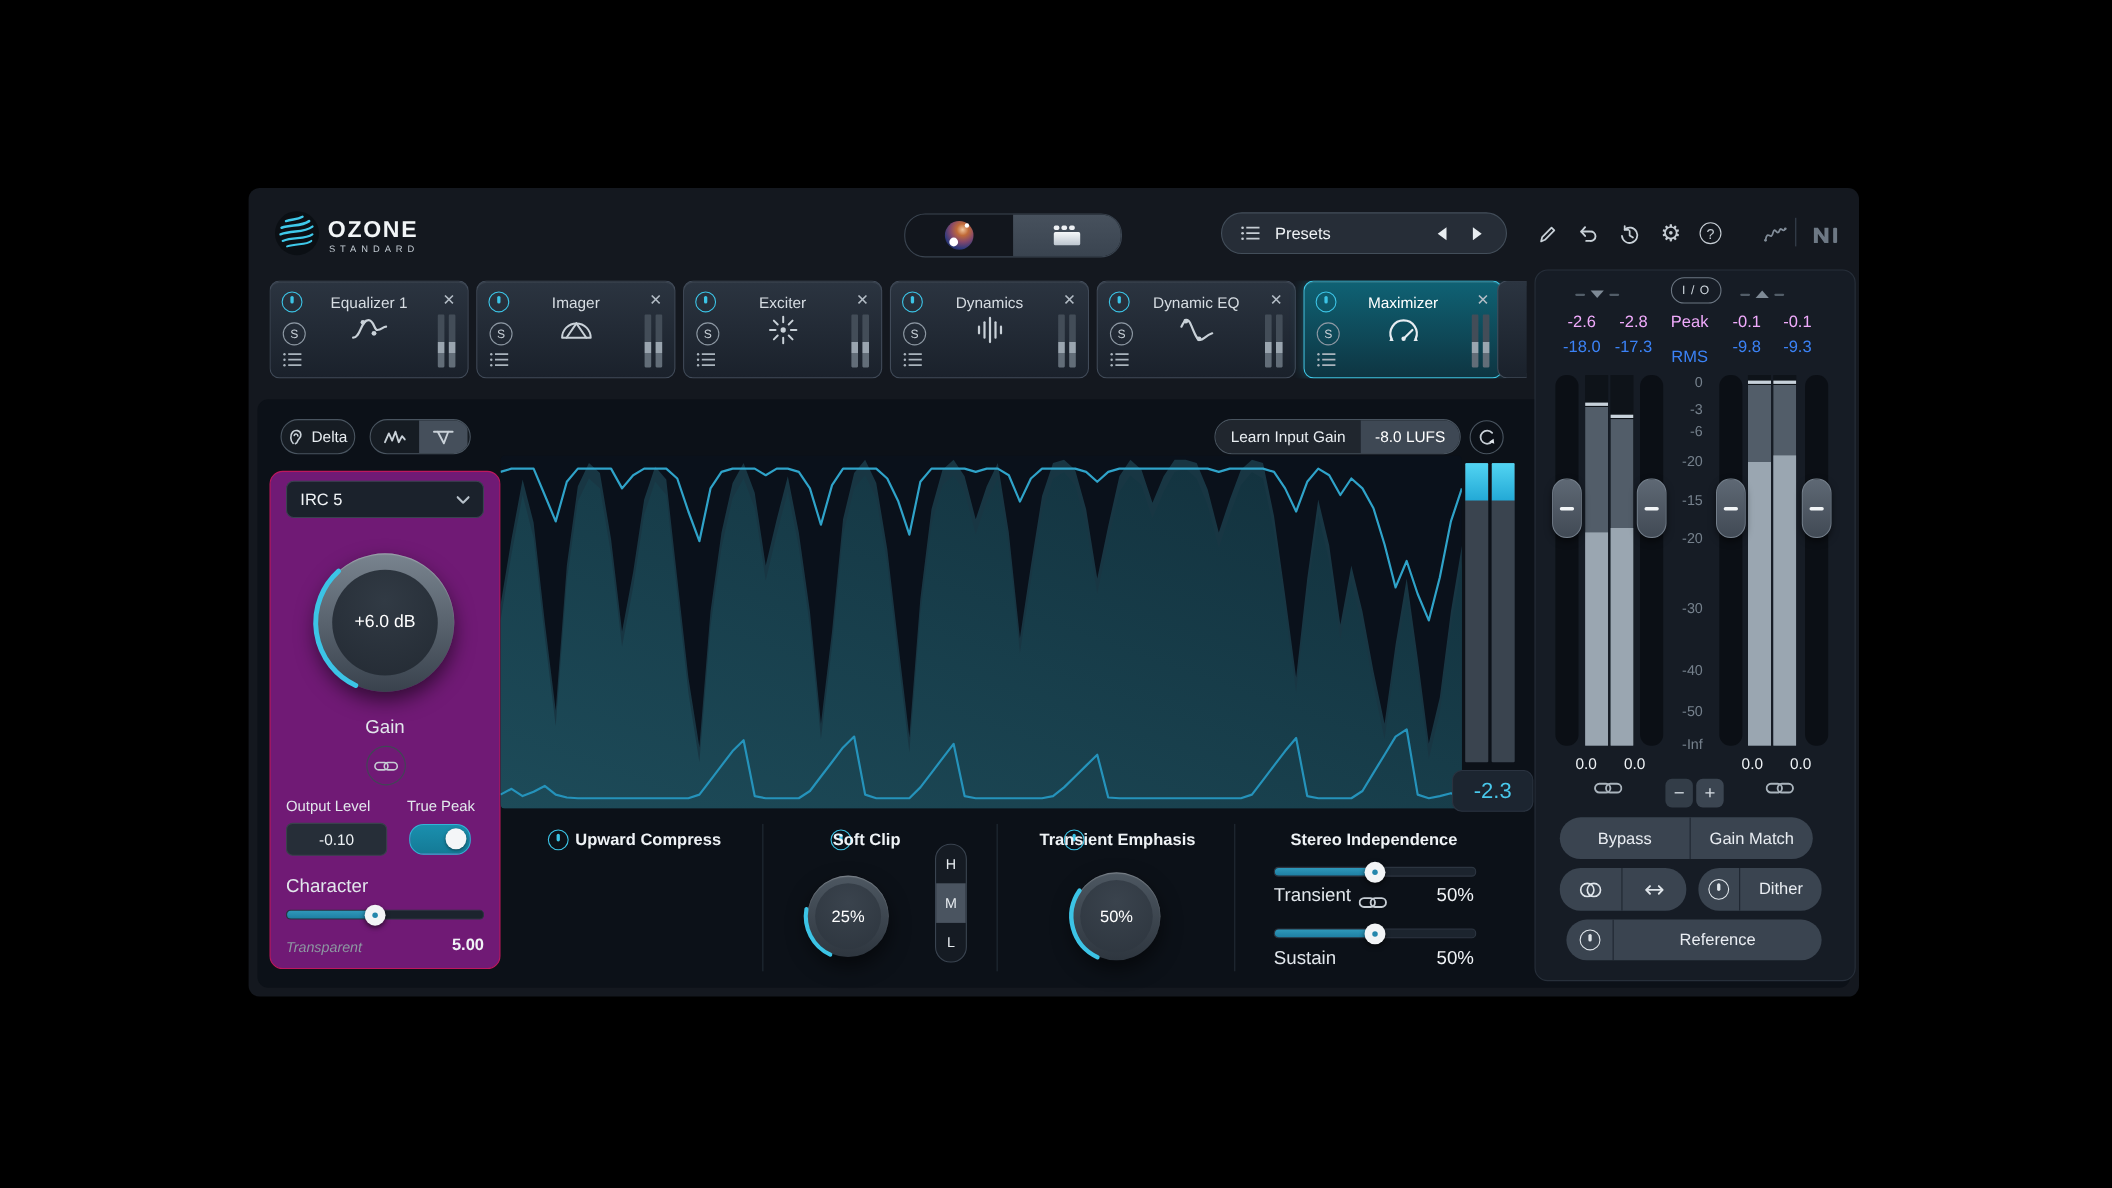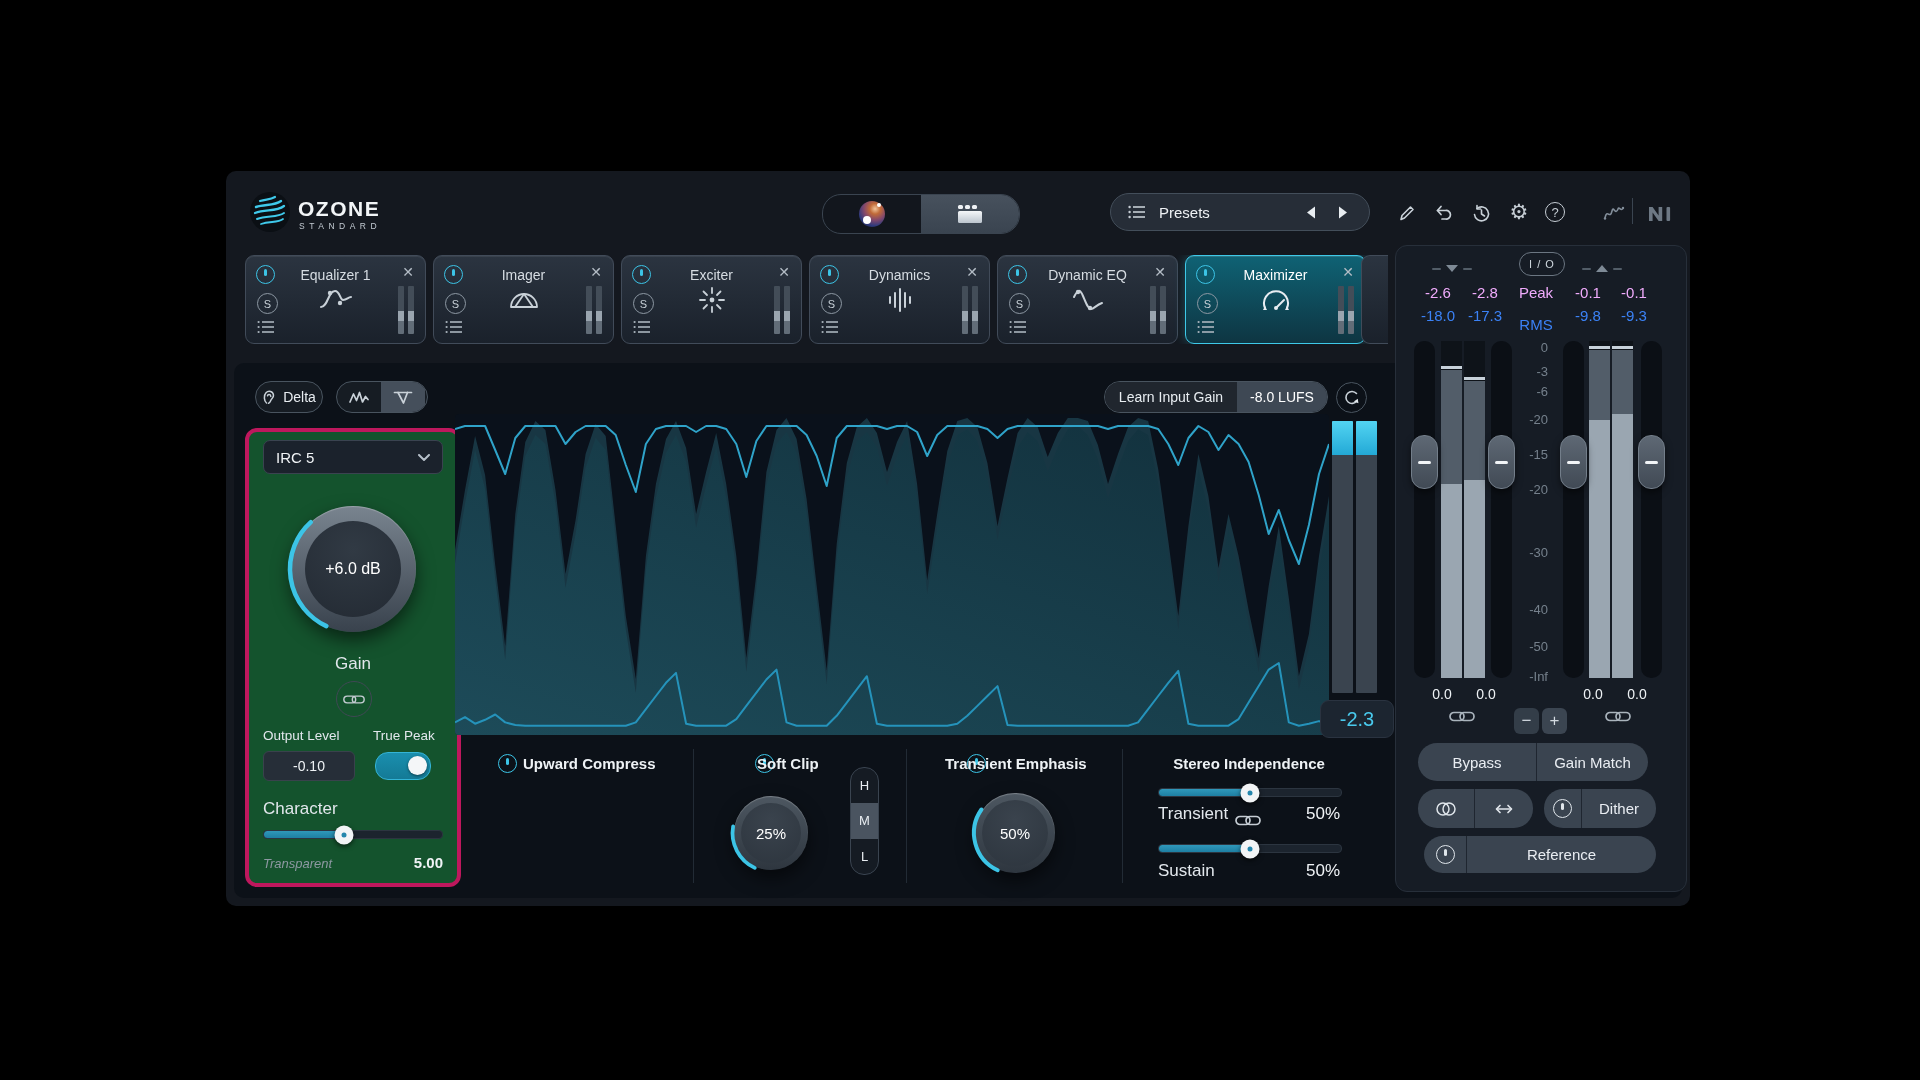--- a/index.html
+++ b/index.html
@@ -38,21 +38,21 @@
   .pwr.white::after{background:#dfe5ea;}
   .chip .pwr{position:absolute;left:10px;top:9px;}
 
   
   .tb-pill{position:absolute;display:flex;align-items:center;border:1px solid #49545f;border-radius:16px;background:#161c23;color:#e8edf1;font-size:14px;}
   .segtoggle{position:absolute;display:flex;border:1px solid #49545f;border-radius:16px;background:#161c23;overflow:hidden;}
   .segtoggle .sg{width:44px;display:flex;align-items:center;justify-content:center;}
   .segtoggle .sg.on{background:#454f5b;}
 
   
-  .card{position:absolute;left:19px;top:257px;width:208px;height:451px;background:#14532d;border:4px solid #be185d;border-radius:12px;}
+  .card{position:absolute;left:19px;top:257px;width:208px;height:451px;background:#701a75;border:1px solid #be185d;border-radius:12px;}
   .select{position:absolute;left:14px;top:8px;width:180px;height:34px;background:#1b222c;border:1px solid #3a4350;border-radius:7px;display:flex;align-items:center;justify-content:space-between;padding:0 12px;box-sizing:border-box;font-size:15px;color:#f0f3f6;}
   .knob{position:absolute;}
   .knob svg.arc{position:absolute;left:0;top:0;}
   .kring{position:absolute;border-radius:50%;background:linear-gradient(180deg,#79848f,#39424d);box-shadow:0 8px 18px rgba(0,0,0,.55), inset 0 1px 1px rgba(255,255,255,.25);}
   .kface{position:absolute;border-radius:50%;background:radial-gradient(circle at 50% 30%,#313a44,#232a33);display:flex;align-items:center;justify-content:center;color:#fff;}
   .knob.small .kring{inset:8px;background:linear-gradient(180deg,#4d5761,#2e363f);}
   .knob.small .kface{inset:15px;font-size:15px;background:radial-gradient(circle at 50% 30%,#3a434d,#2d353e);}
   .lbl{color:#e2e7ec;font-size:17px;}
   .circbtn{position:absolute;border:1px solid #3f4854;border-radius:50%;display:flex;align-items:center;justify-content:center;background:transparent;}
   .valuebox{position:absolute;background:#262e38;border:1px solid #39424c;border-radius:6px;color:#eef2f5;font-size:14px;display:flex;align-items:center;justify-content:center;}

